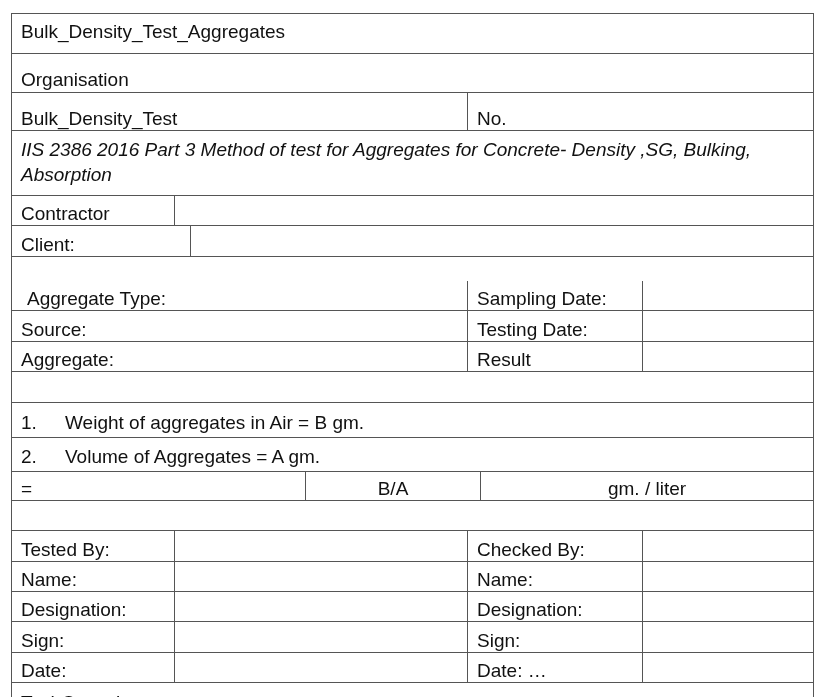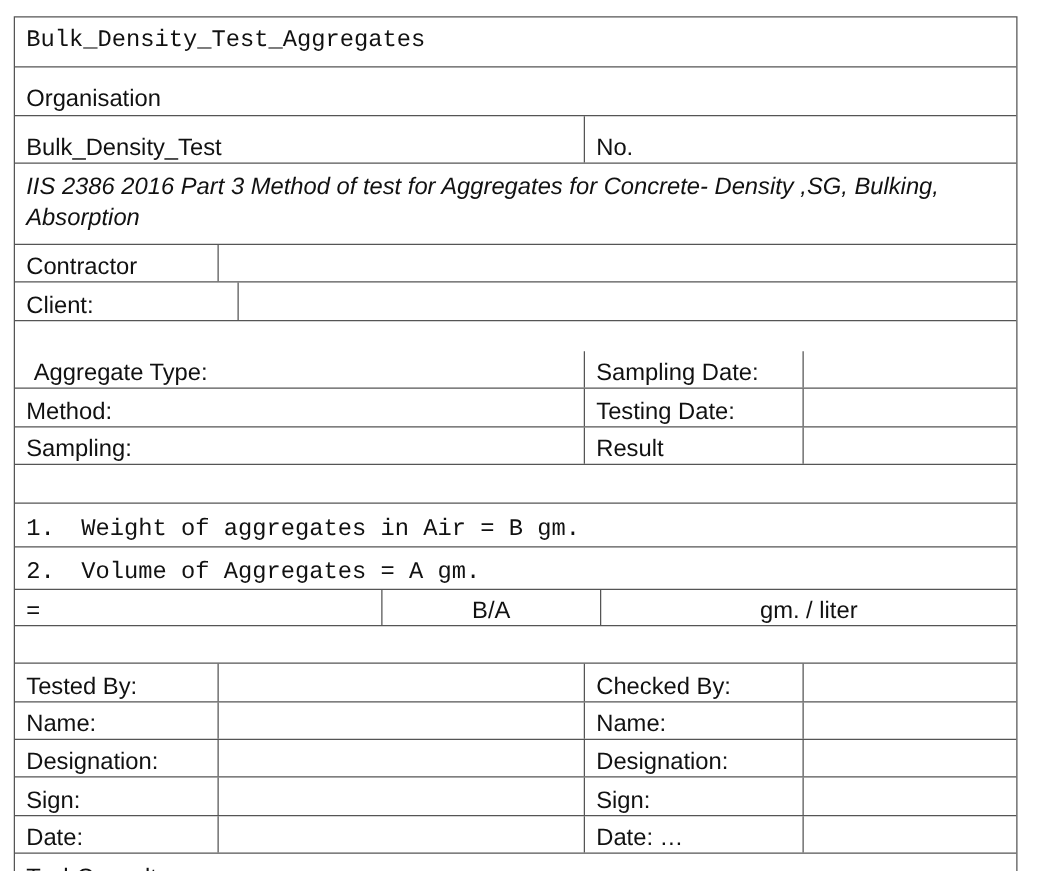--- a/index.html
+++ b/index.html
@@ -35,21 +35,21 @@
     .c1 { width: 162px; flex: 0 0 162px; }
     .c2 { width: 293px; flex: 0 0 293px; }
     .c12 { width: 455px; flex: 0 0 455px; }
     .c3 { width: 175px; flex: 0 0 175px; }
     .c4 { flex: 1 1 auto; }
     .center { justify-content: center; }
     .italic { font-style: italic; }
     .wrap { white-space: normal; align-items: flex-start; padding-top: 6px; line-height: 25px; }
     .indent { padding-left: 15px; }
     .num { display: inline-block; width: 44px; }
-    .pb4 { padding-bottom: 3px; font-family: Liberation Mono, monospace; }
+    .pb4 { padding-bottom: 3px; }
     .pb2 { padding-bottom: 1px; }
   </style>
 </head>
 <body>
 
 <div class="sheet">
 
   <div class="row" style="height:40px;">
     <div class="cell full pb4" style="align-items:center;">Bulk_Density_Test_Aggregates</div>
   </div>
@@ -79,27 +79,27 @@
     <div class="cell c4"></div>
   </div>
 
   <div class="row" style="height:30px;margin-top:24px;">
     <div class="cell c12 indent">Aggregate Type:</div>
     <div class="cell c3">Sampling Date:</div>
     <div class="cell c4"></div>
   </div>
 
   <div class="row" style="height:31px;">
-    <div class="cell c12">Method:</div>
+    <div class="cell c12">Source:</div>
     <div class="cell c3">Testing Date:</div>
     <div class="cell c4"></div>
   </div>
 
   <div class="row" style="height:30px;">
-    <div class="cell c12">Sampling:</div>
+    <div class="cell c12">Aggregate:</div>
     <div class="cell c3">Result</div>
     <div class="cell c4"></div>
   </div>
 
   <div class="row" style="height:31px;">
     <div class="cell full"></div>
   </div>
 
   <div class="row" style="height:35px;">
     <div class="cell full pb4">

